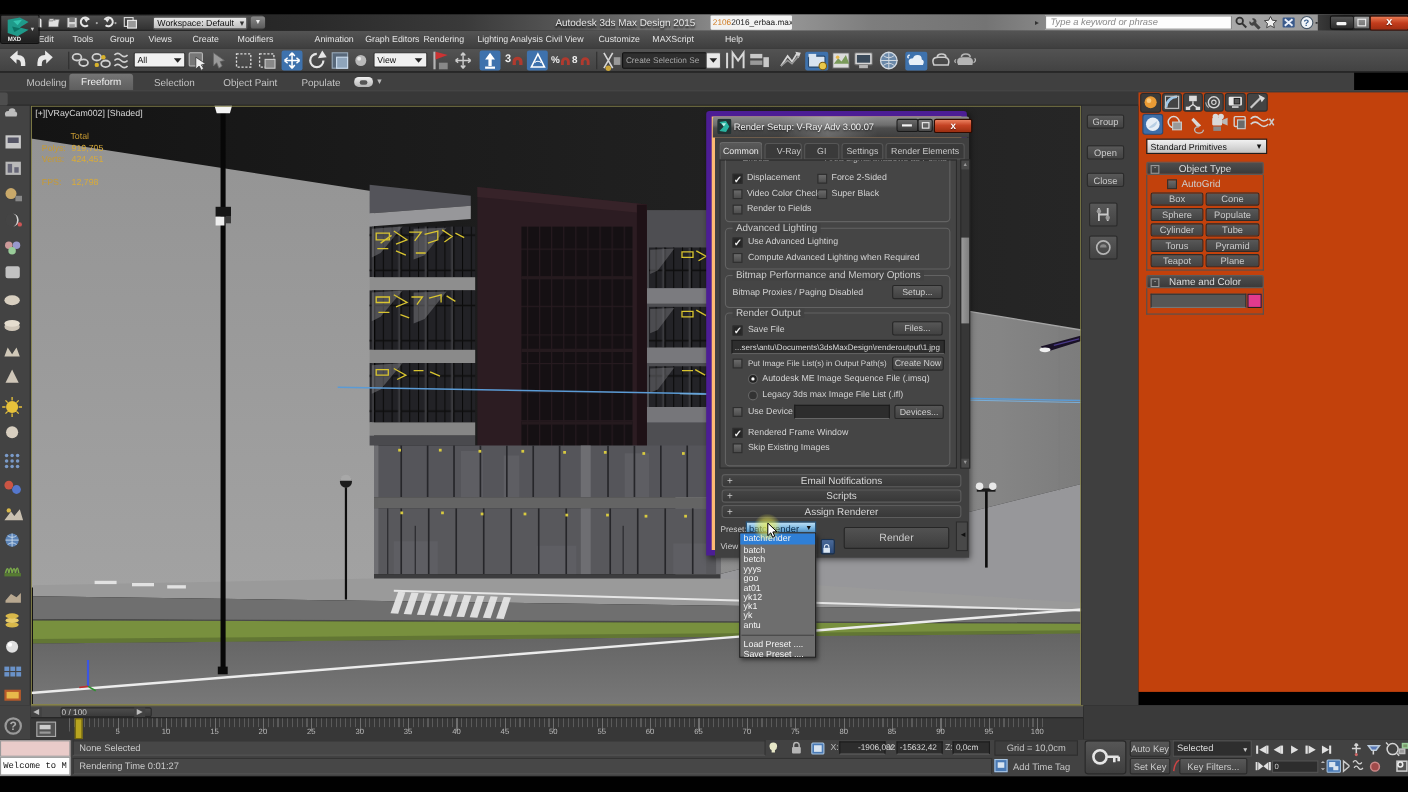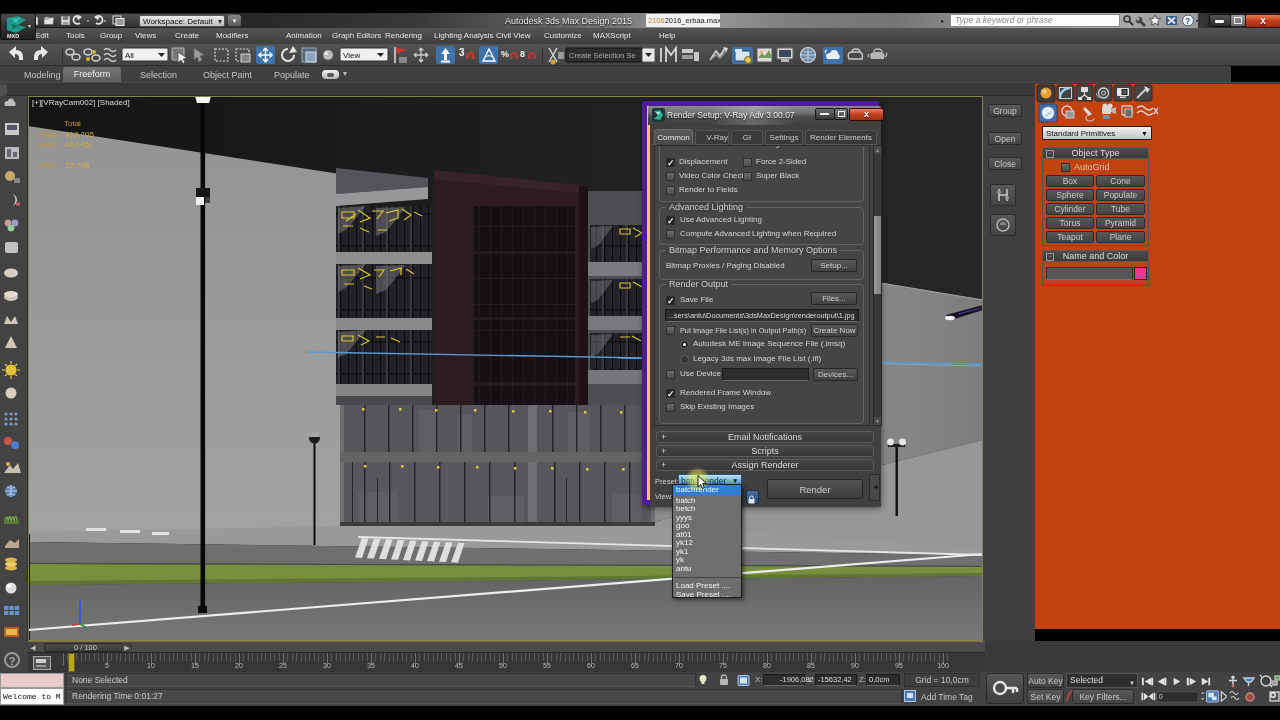--- a/index.html
+++ b/index.html
@@ -578,21 +578,21 @@
     <div class="pbtn" style="left:61px;top:147px;width:49px;height:12px;line-height:11px">Plane</div>
 
 <div class="ab" style="left:7px;top:166px;width:107px;height:12px;background:linear-gradient(#4e4e4e,#3a3a3a);border:1px solid #5a5a5a;border-radius:2px;color:#dcdcdc;font-size:9px;text-align:center;line-height:11px;box-sizing:border-box">Name and Color<span class="ab" style="left:3px;top:2px;width:6px;height:6px;border:1px solid #999;color:#ccc;font-size:6px;line-height:5px">-</span></div>
 <div class="ab" style="left:7px;top:178px;width:107px;height:24px;border:1px solid #525252;border-top:none;box-sizing:border-box"></div>
 <div class="ab" style="left:11px;top:183px;width:87px;height:13px;background:#565656;border:1px solid #333;border-bottom-color:#777;box-sizing:border-box"></div>
 <div class="ab" style="left:99px;top:183px;width:13px;height:13px;background:#e23a8e;border:1px solid #222;box-sizing:border-box"></div>
 </div>
 
 <div class="ab" style="left:28px;top:641px;width:957px;height:11px;background:#4a4a4a;border-top:1px solid #77744a;box-sizing:border-box">
   <div class="ab" style="left:0;top:1px;width:10px;height:9px;background:#424242;color:#bbb;font-size:7px;text-align:center;line-height:9px">◀</div>
-  <div class="ab" style="left:16px;top:1px;width:83px;height:9px;background:linear-gradient(#4c4c4c,#3a3a3a);border:1px solid #2a2a2a;border-radius:2px;color:#ccc;font-size:7.5px;text-align:center;line-height:8px;box-sizing:border-box">0 / 100</div>
+  <div class="ab" style="left:27px;top:1px;width:83px;height:9px;background:linear-gradient(#4c4c4c,#3a3a3a);border:1px solid #2a2a2a;border-radius:2px;color:#ccc;font-size:7.5px;line-height:8px;box-sizing:border-box">0 / 100</div>
   <div class="ab" style="left:94px;top:1px;width:10px;height:9px;background:#424242;color:#bbb;font-size:7px;text-align:center;line-height:9px">▶</div>
 </div>
 
 <div class="ab" style="left:28px;top:652px;width:957px;height:20px;background:#373737;border-top:1px solid #262626;box-sizing:border-box">
 <div class="ab" style="left:5px;top:3px;width:16px;height:12px;border:1px solid #aaa;background:#555">
       <div class="ab" style="left:2px;top:2px;width:10px;height:4px;background:#ccc"></div>
       <div class="ab" style="left:2px;top:8px;width:10px;height:2px;background:#999"></div>
     </div>
 <div class="ab" style="left:35px;top:0;width:888px;height:8px;background:repeating-linear-gradient(90deg,#5a5a5a 0,#5a5a5a 1px,transparent 1px,transparent 4.4px)"></div>
 <div class="ab" style="left:35px;top:0;width:888px;height:12px;background:repeating-linear-gradient(90deg,#6e6e6e 0,#6e6e6e 1px,transparent 1px,transparent 44px)"></div>

